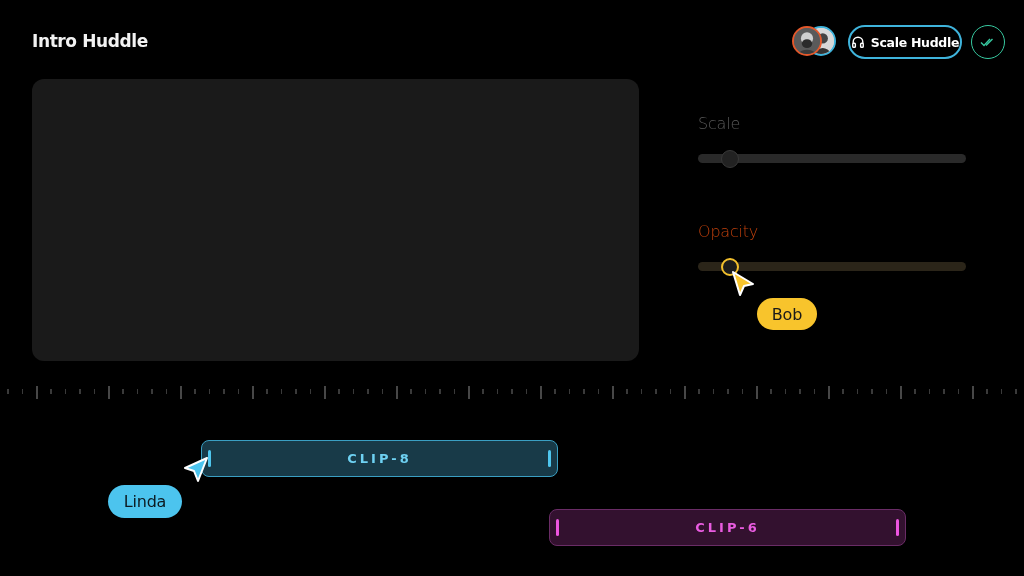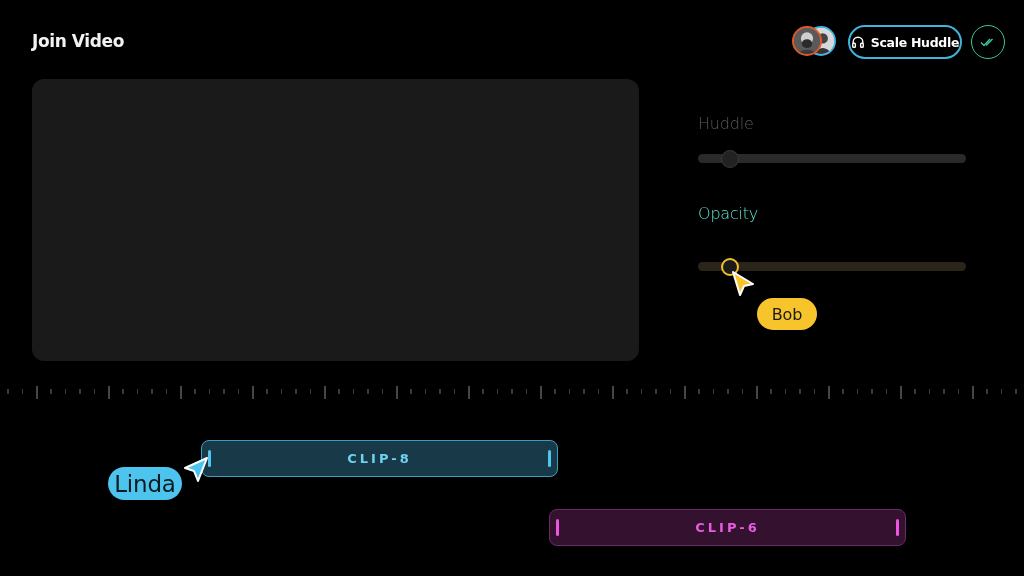--- a/index.html
+++ b/index.html
@@ -19,21 +19,21 @@
   .huddle-btn svg { width: 14px; height: 14px; }
 
   .check-btn { position: absolute; left: 971px; top: 25px; width: 34px; height: 34px; border: 1.5px solid #37c9a0; border-radius: 50%;
     display: flex; align-items: center; justify-content: center; }
   .check-btn svg { width: 16px; height: 12px; }
 
   .preview { position: absolute; left: 32px; top: 79px; width: 607px; height: 282px; background: #1a1a1a; border-radius: 12px; }
 
   .ctrl-label { position: absolute; left: 698px; font-size: 16px; font-weight: 300; letter-spacing: -0.2px; }
   .scale-label { top: 114px; color: #5a5a5a; }
-  .opacity-label { top: 204px; color: #5eead4; }
+  .opacity-label { top: 222px; color: #c2410c; }
 
   .track { position: absolute; left: 698px; width: 268px; height: 9px; border-radius: 5px; }
   .scale-track { top: 154px; background: #2a2a2a; }
   .opacity-track { top: 262px; background: #2b2519; }
   .thumb { position: absolute; width: 18px; height: 18px; border-radius: 50%; }
   .scale-thumb { left: 721px; top: 150px; background: #222; border: 1.5px solid #383838; }
   .opacity-thumb { left: 721px; top: 258px; background: #1b1b1b; border: 2px solid #f2bf2c; }
 
   .cursor { position: absolute; }
   .bob-cursor { left: 730px; top: 270px; width: 26px; height: 28px; }
@@ -49,27 +49,27 @@
     font-size: 13px; font-weight: 600; letter-spacing: 3px; }
   .clip-1 { left: 201px; top: 440px; width: 357px; background: #183a48; border: 1.5px solid #3a9fc3; color: #6ed1f2; }
   .clip-2 { left: 549px; top: 509px; width: 357px; background: #33112f; border: 1.5px solid #6a2c66; color: #e95ce0; }
   .handle { position: absolute; top: 9px; width: 3px; height: 17px; border-radius: 2px; }
   .clip-1 .handle { background: #4fc6ee; }
   .clip-2 .handle { background: #ee55e0; }
   .handle.left { left: 6px; }
   .handle.right { right: 6px; }
 
   .linda-cursor { left: 182px; top: 455px; width: 28px; height: 30px; }
-  .linda-tag { position: absolute; left: 108px; top: 467px; width: 74px; height: 33px; border-radius: 17px; background: #4cc4ee;
-    color: #0d1b22; font-size: 23px; display: flex; align-items: center; justify-content: center; letter-spacing: -0.2px; }
+  .linda-tag { position: absolute; left: 108px; top: 485px; width: 74px; height: 33px; border-radius: 17px; background: #4cc4ee;
+    color: #0d1b22; font-size: 16px; display: flex; align-items: center; justify-content: center; letter-spacing: -0.2px; }
 </style>
 </head>
 <body>
 
-<div class="title">Join Video</div>
+<div class="title">Intro Huddle</div>
 
 <div class="avatars">
   <div class="avatar a2">
     <svg viewBox="0 0 30 30">
       <rect width="30" height="30" fill="#d8d8d8"></rect>
       <circle cx="17" cy="12" r="6" fill="#444"></circle>
       <path d="M6 30 Q17 16 28 30Z" fill="#333"></path>
     </svg>
   </div>
   <div class="avatar a1">
@@ -93,21 +93,21 @@
 
 <div class="check-btn">
   <svg viewBox="0 0 16 12" fill="none" stroke="#37c9a0" stroke-width="1.4">
     <path d="M1 6.5 L4 9.5 L10 3"></path>
     <path d="M6 9.5 L12.5 3"></path>
   </svg>
 </div>
 
 <div class="preview"></div>
 
-<div class="ctrl-label scale-label">Huddle</div>
+<div class="ctrl-label scale-label">Scale</div>
 <div class="track scale-track"></div>
 <div class="thumb scale-thumb"></div>
 
 <div class="ctrl-label opacity-label">Opacity</div>
 <div class="track opacity-track"></div>
 <div class="thumb opacity-thumb"></div>
 
 <svg class="cursor bob-cursor" viewBox="0 0 26 28">
   <path d="M3 2 L23 14 L14 16 L10 25 Z" fill="#f8c42c" stroke="#fff" stroke-width="2" stroke-linejoin="round"></path>
 </svg>

